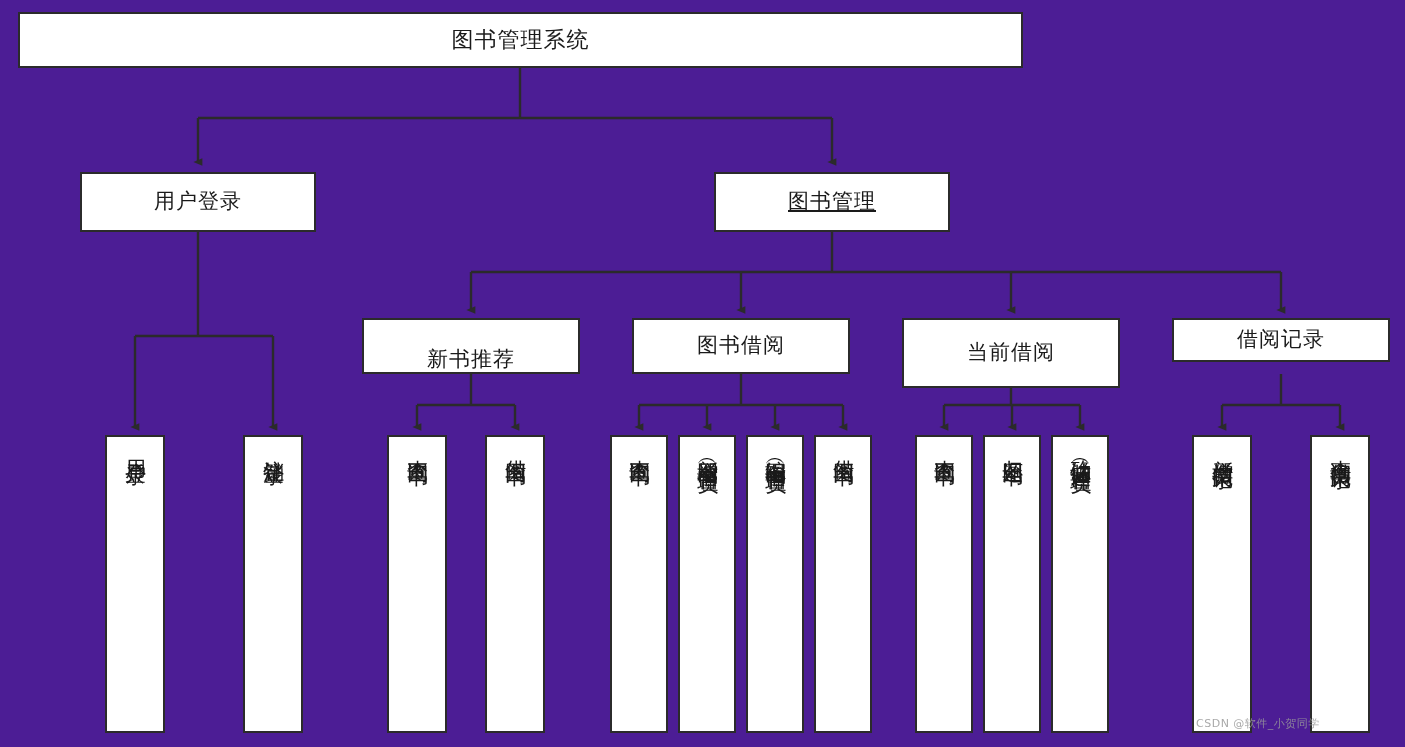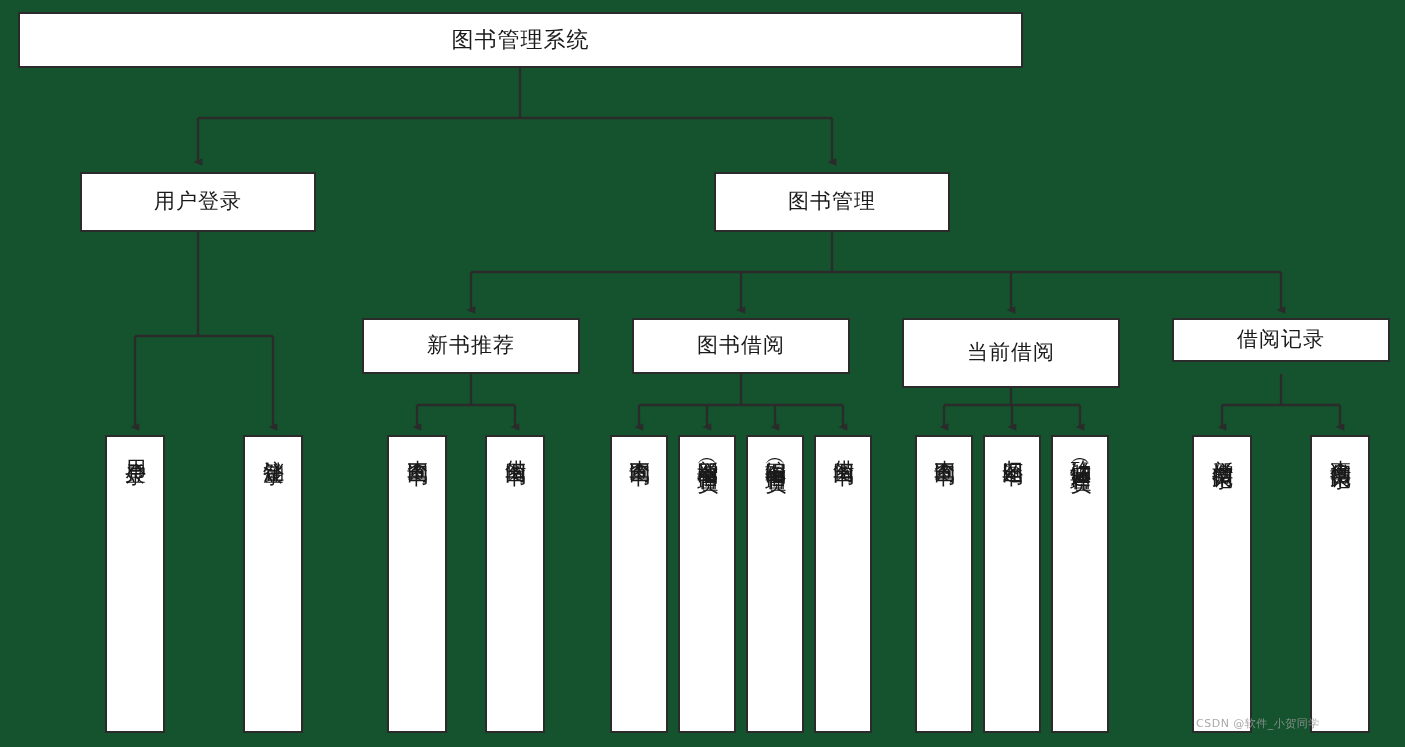--- a/index.html
+++ b/index.html
@@ -8,21 +8,21 @@
     padding: 0;
     background: #ffffff;
   }
   body {
     font-family: "DejaVu Sans", "Liberation Sans", sans-serif;
   }
   #diagram-root {
     position: relative;
     width: 1405px;
     height: 747px;
-    background: #14532d;
+    background: #4c1d95;
     overflow: hidden;
   }
   svg.wires {
     position: absolute;
     left: 0;
     top: 0;
     width: 1405px;
     height: 747px;
     pointer-events: none;
   }
@@ -139,25 +139,25 @@
   </svg>
 
   <div class="node horizontal root" style="left:18px; top:12px; width:1005px; height:56px;">
     <span class="node-label">图书管理系统</span>
   </div>
 
   <div class="node horizontal" style="left:80px; top:172px; width:236px; height:60px;">
     <span class="node-label">用户登录</span>
   </div>
 
-  <div class="node horizontal" style="left:714px; top:172px; width:236px; height:60px;">
+  <div class="node horizontal" style="left:714px; top:172px; width:236px; height:60px;text-decoration:underline;">
     <span class="node-label">图书管理</span>
   </div>
 
-  <div class="node horizontal" style="left:362px; top:318px; width:218px; height:56px;">
+  <div class="node horizontal" style="left:362px; top:318px; width:218px; height:56px;align-items:flex-end;">
     <span class="node-label">新书推荐</span>
   </div>
 
   <div class="node horizontal" style="left:632px; top:318px; width:218px; height:56px;">
     <span class="node-label">图书借阅</span>
   </div>
 
   <div class="node horizontal" style="left:902px; top:318px; width:218px; height:70px;">
     <span class="node-label">当前借阅</span>
   </div>

